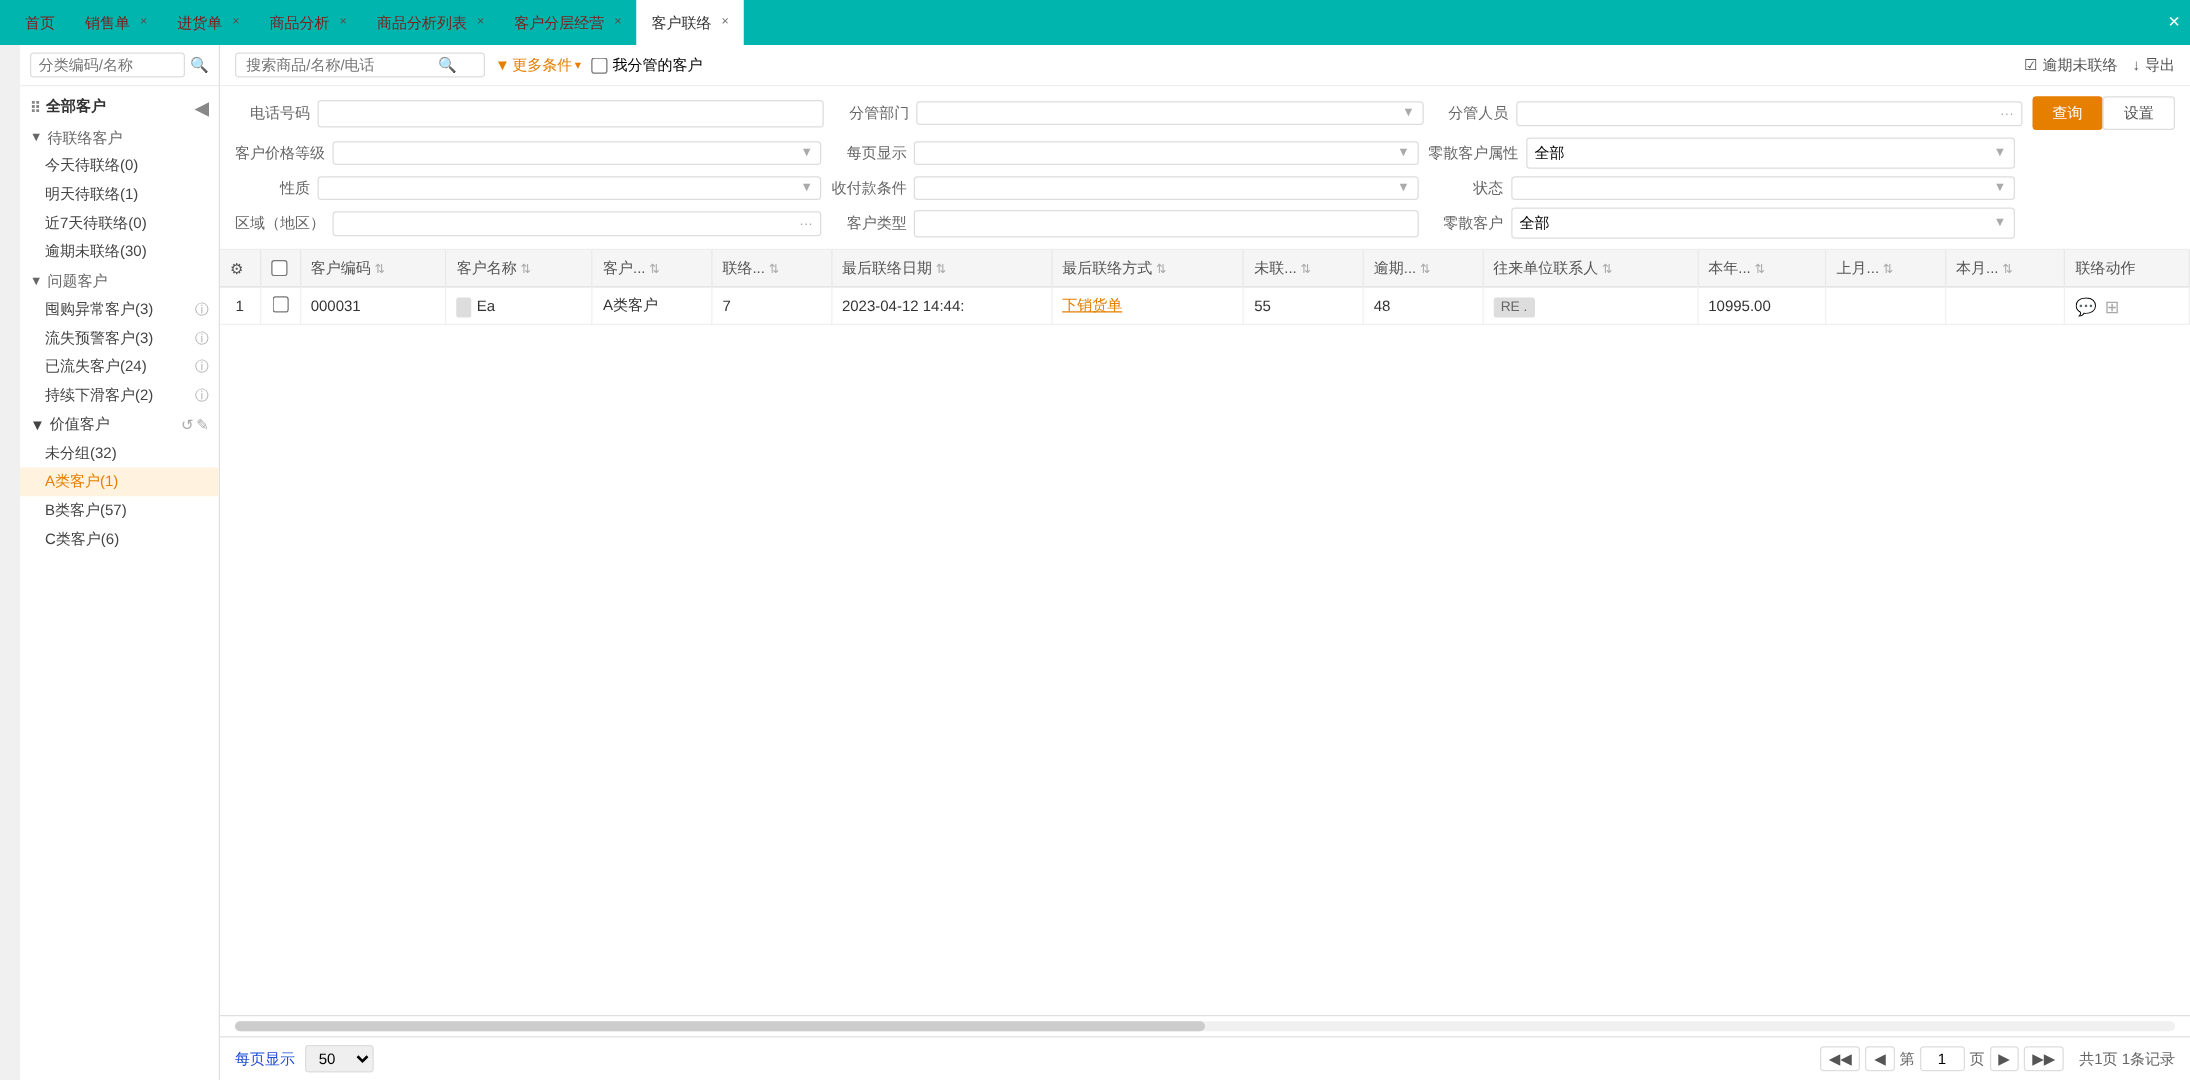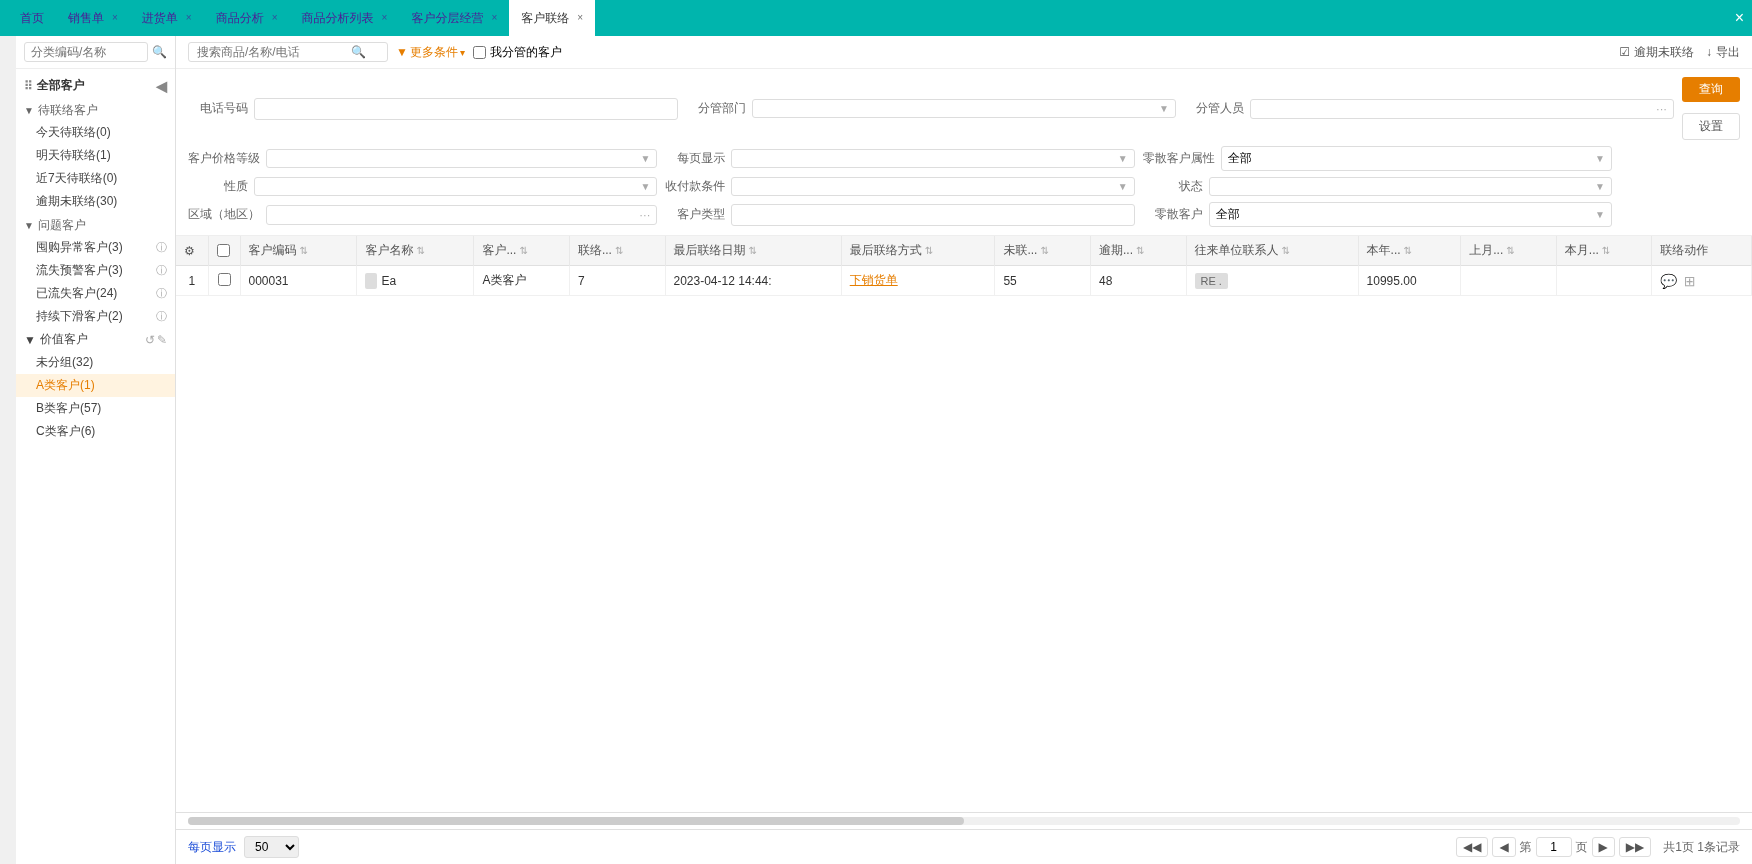--- a/index.html
+++ b/index.html
@@ -11,21 +11,21 @@
       height: 36px;
       display: flex;
       align-items: center;
       padding: 0 8px;
       color: white;
     }
     .top-nav .nav-item {
       padding: 0 12px;
       height: 36px;
       line-height: 36px;
-      color: #4c1d95;
+      color: #7f1d1d;
       cursor: pointer;
       white-space: nowrap;
       display: flex;
       align-items: center;
       gap: 4px;
       font-size: 13px;
     }
     .top-nav .nav-item.active {
       background: white;
       color: #333;
@@ -263,22 +263,22 @@
       background: white;
       border: 1px solid #ddd;
       border-radius: 3px;
       padding: 4px 16px;
       cursor: pointer;
       font-size: 12px;
       color: #555;
     }
     .btn-group {
       display: flex;
-      flex-direction: column;
-      gap: 11px;
+      flex-direction: row;
+      gap: 0;
       flex-shrink: 0;
     }
 
     
     .table-area {
       flex: 1;
       background: white;
       overflow: auto;
       margin: 0;
     }

